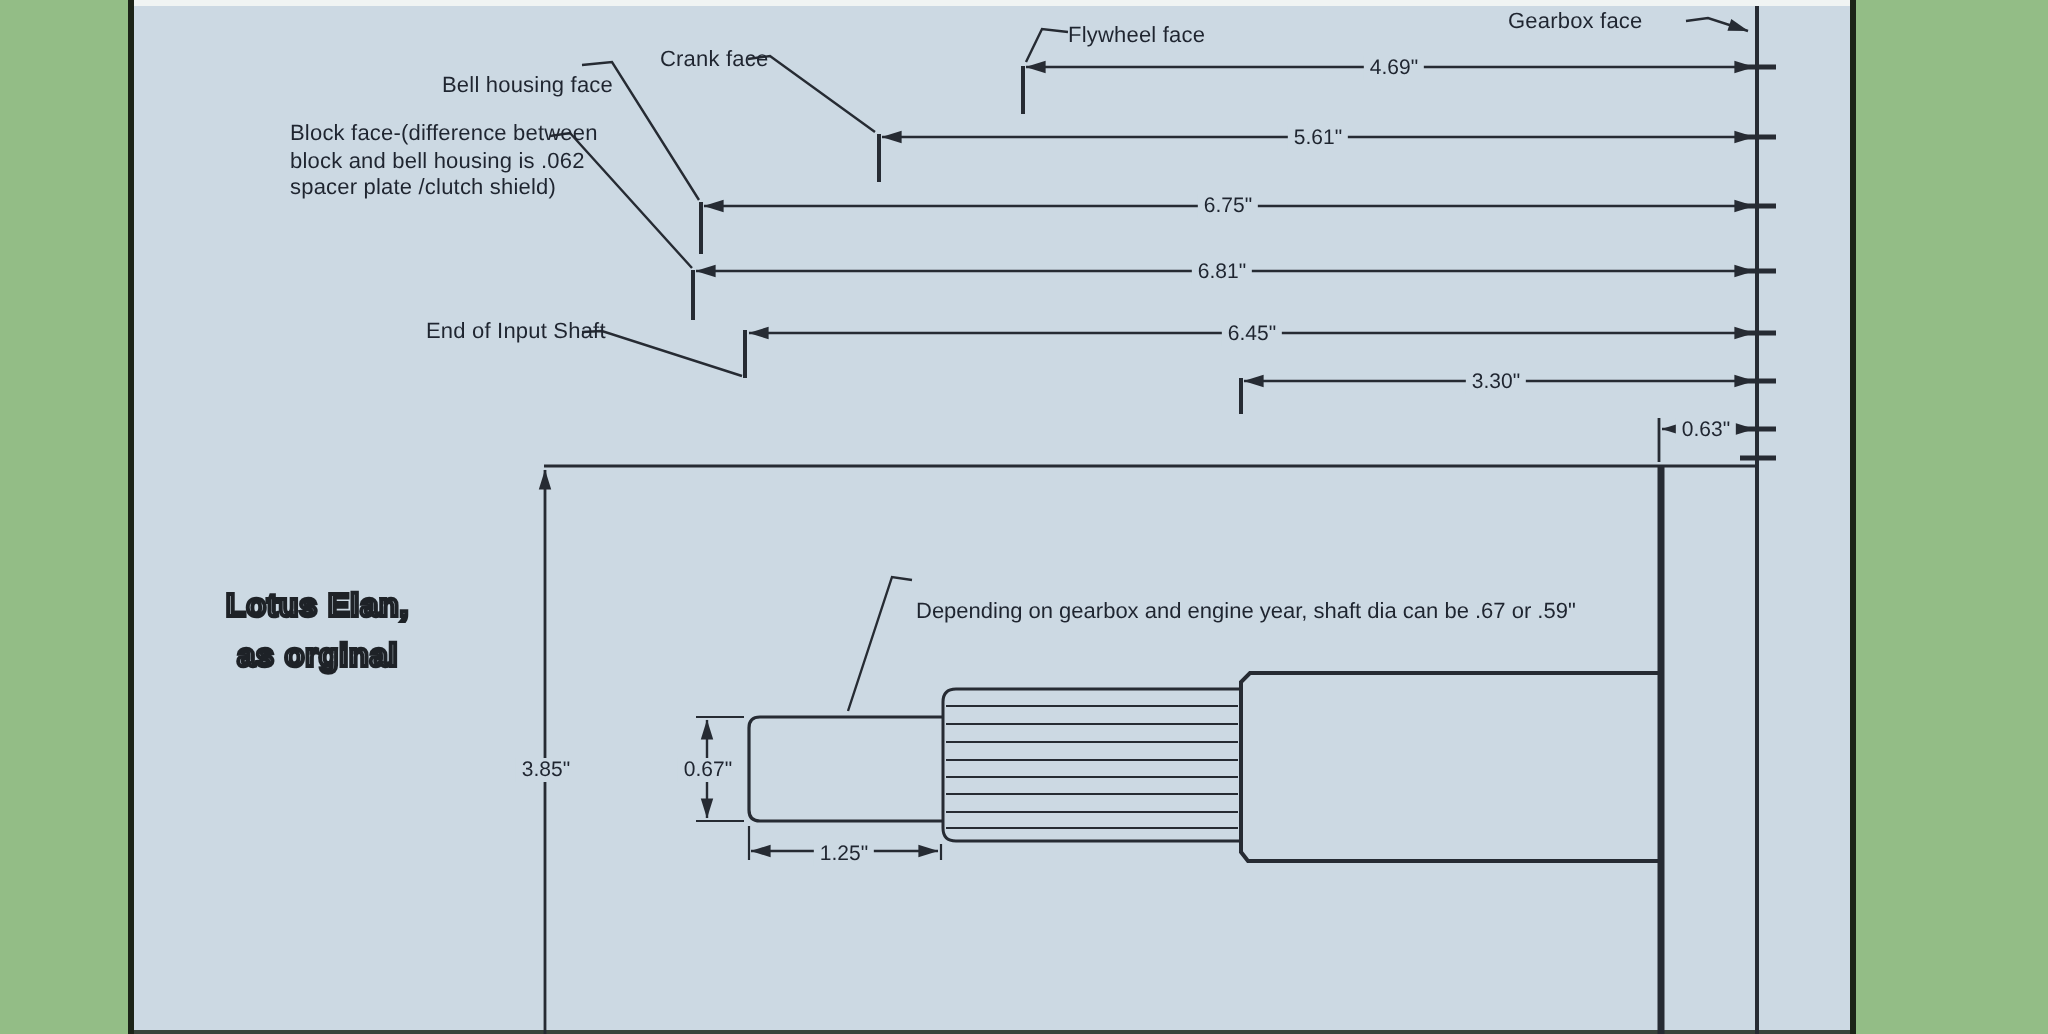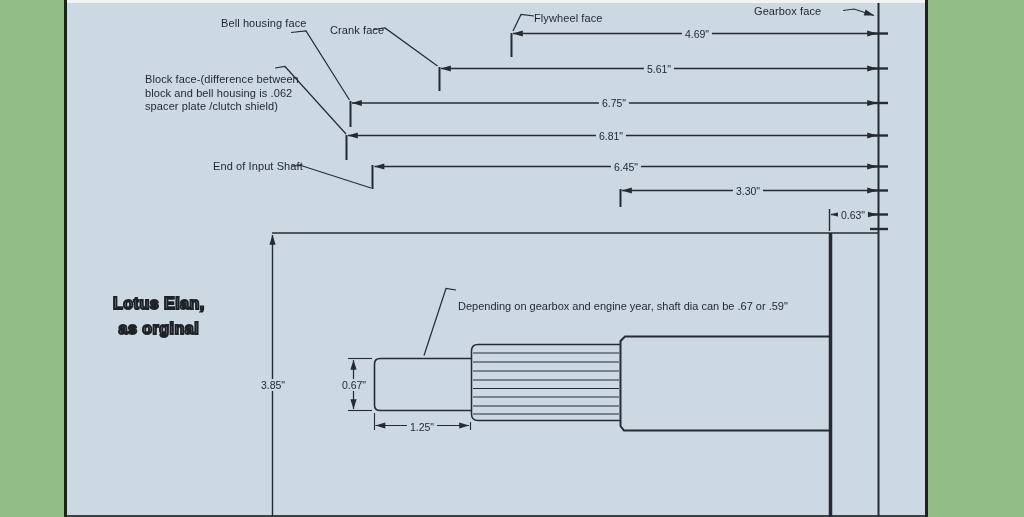--- a/index.html
+++ b/index.html
@@ -119,23 +119,23 @@
       <line x1="348" y1="410.5" x2="372" y2="410.5" stroke-width="1.1"></line>
 
       <line x1="375.5" y1="425.5" x2="469" y2="425.5" stroke-width="1.2" marker-start="url(#arr)" marker-end="url(#arr)"></line>
       <line x1="374.5" y1="413" x2="374.5" y2="430" stroke-width="1.1"></line>
       <line x1="470.5" y1="422" x2="470.5" y2="430" stroke-width="1.1"></line>
     </g>
   </svg>
 
   <div class="lbl" style="left:534px;top:12px;">Flywheel face</div>
   <div class="lbl" style="left:330px;top:24px;">Crank face</div>
-  <div class="lbl" style="left:221px;top:17px;">Bell housing face</div>
+  <div class="lbl" style="left:221px;top:37px;">Bell housing face</div>
   <div class="lbl" style="left:754px;top:5px;">Gearbox face</div>
-  <div class="lbl" style="left:145px;top:61px;line-height:13.5px;margin-top:12px;">Block face-(difference  between
+  <div class="lbl" style="left:145px;top:61px;line-height:13.5px;">Block face-(difference  between
 block and bell housing is .062
 spacer plate /clutch shield)</div>
   <div class="lbl" style="left:213px;top:160px;">End of Input Shaft</div>
 
   <div class="note" style="left:458px;top:283px;">Depending on gearbox and engine year, shaft dia can be .67 or .59"</div>
 
   <span class="dim" style="left:697px;top:33.5px;">4.69"</span>
   <span class="dim" style="left:659px;top:68.5px;">5.61"</span>
   <span class="dim" style="left:614px;top:103px;">6.75"</span>
   <span class="dim" style="left:611px;top:135.5px;">6.81"</span>

